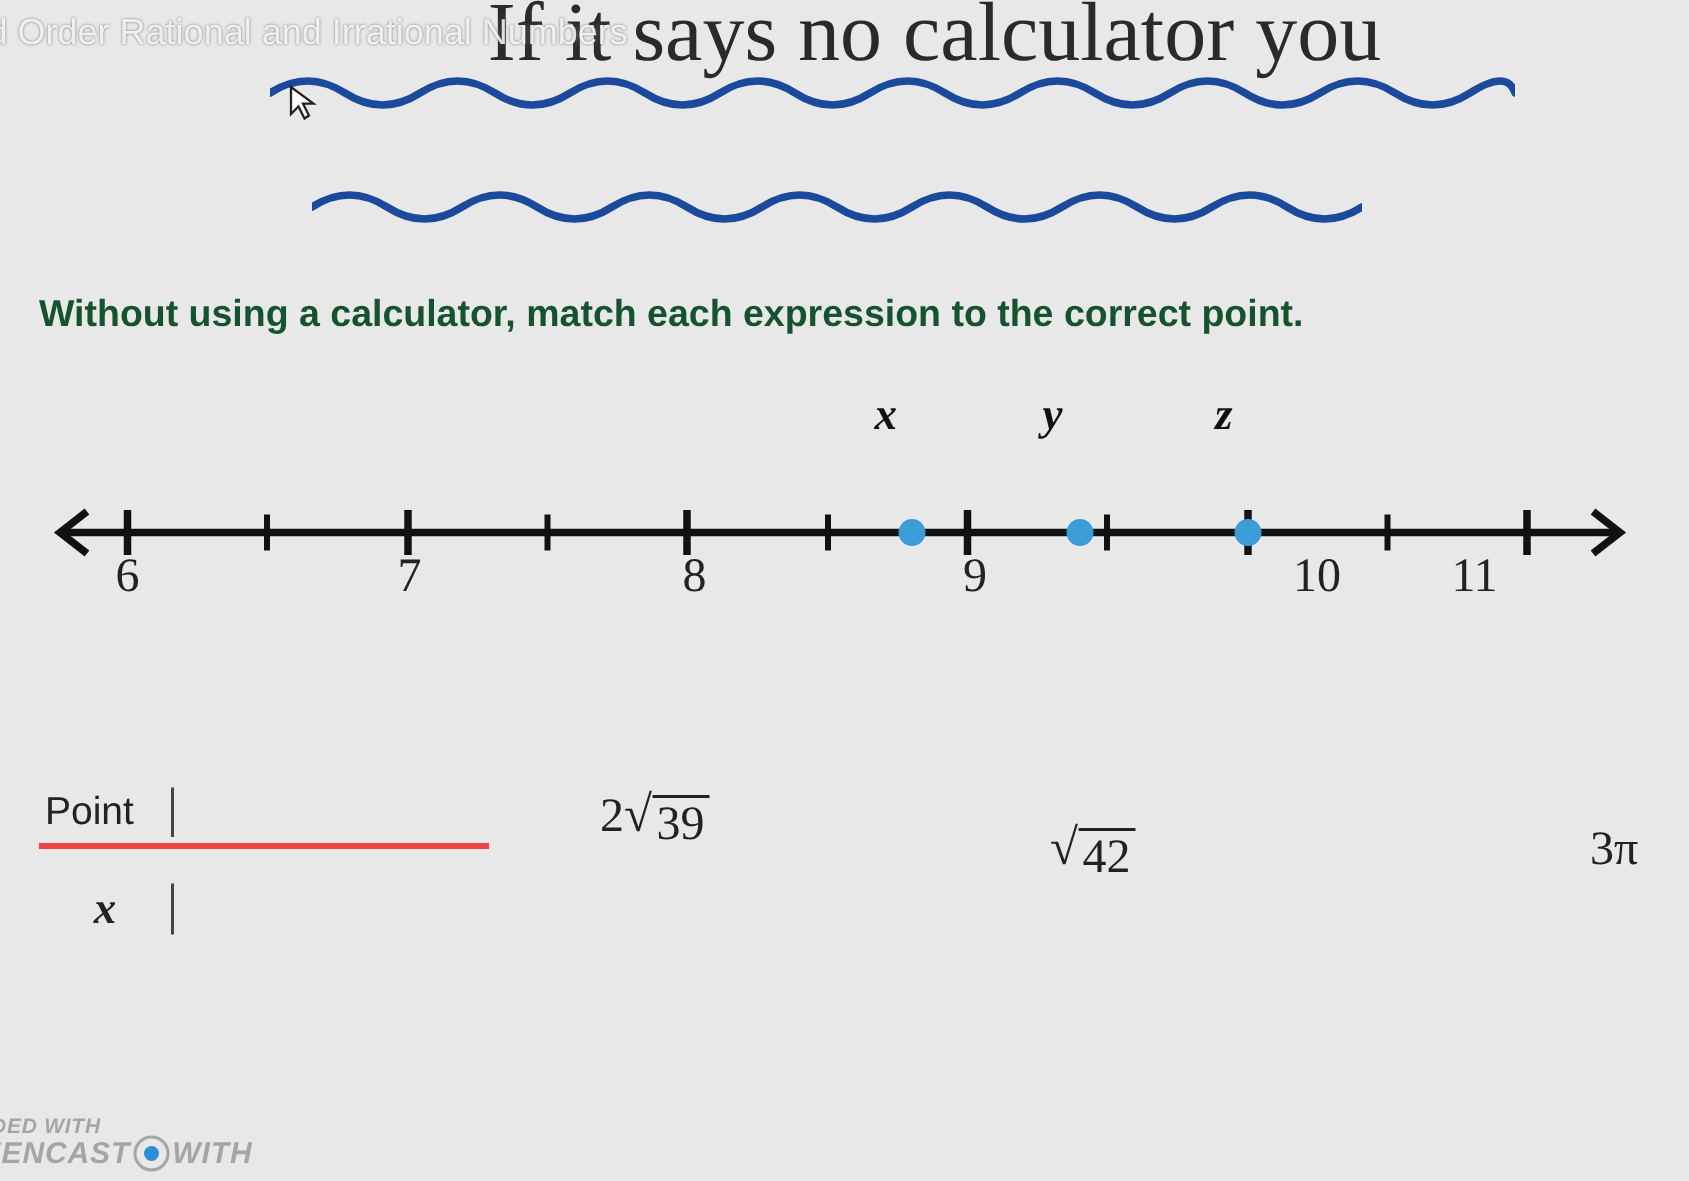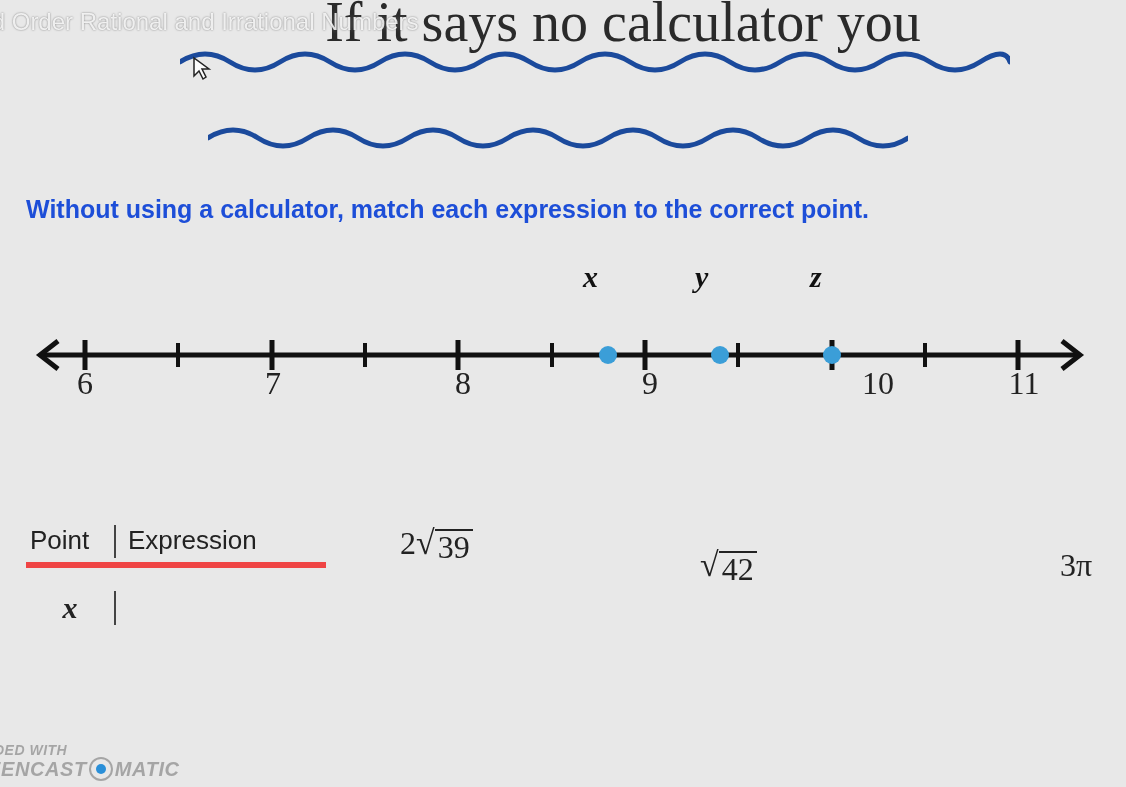--- a/index.html
+++ b/index.html
@@ -52,21 +52,21 @@
       left: 192px;
       z-index: 25;
     }
     .instruction {
       position: absolute;
       top: 195px;
       left: 26px;
       font-family: Arial, sans-serif;
       font-size: 25px;
       font-weight: bold;
-      color: #1d4ed8;
+      color: #14532d;
       text-align: right;
     }
     .numberline {
       position: absolute;
       top: 260px;
       left: 30px;
       width: 1060px;
       height: 180px;
     }
     .nl-labels-top {
@@ -101,21 +101,21 @@
       position: absolute;
       top: 525px;
       left: 26px;
       width: 300px;
       font-family: Arial, sans-serif;
       font-size: 26px;
       color: #222;
     }
     .table-head {
       display: flex;
-      border-bottom: 6px solid #ef4444;
+      border-bottom: 4px solid #ef4444;
       padding-bottom: 4px;
     }
     .col-point {
       width: 90px;
       border-right: 2px solid #444;
       padding: 0 8px 2px 4px;
     }
     .col-expr {
       padding: 0 8px 2px 12px;
     }
@@ -256,28 +256,27 @@
     <circle cx="578" cy="20" r="9" fill="#3b9ed8"></circle>
     <circle cx="690" cy="20" r="9" fill="#3b9ed8"></circle>
     <circle cx="802" cy="20" r="9" fill="#3b9ed8"></circle>
   </svg>
   <div class="nl-numbers">
     <span class="nl-num" style="left:55px;">6</span>
     <span class="nl-num" style="left:243px;">7</span>
     <span class="nl-num" style="left:433px;">8</span>
     <span class="nl-num" style="left:620px;">9</span>
     <span class="nl-num" style="left:848px;">10</span>
-    <span class="nl-num" style="left:994px;">11</span>
+    <span class="nl-num" style="left:953px;">11</span>
   </div>
 </div>
 
 <div class="table-area">
   <div class="table-head">
     <div class="col-point">Point</div>
-    <div class="col-expr">Expression</div>
   </div>
   <div class="row-body">
     <div class="row-point">x</div>
     <div></div>
   </div>
 </div>
 
 <div class="expressions">
   <div class="expr" style="left:0;">
     <span>2</span><span class="sqrt">
@@ -296,15 +295,15 @@
   </div>
 </div>
 
 <div class="watermark">
   <div class="wm-line1">ORDED WITH</div>
   <div class="wm-line2">
     <span>REENCAST</span>
     <span class="wm-circle">
         <span class="wm-dot"></span>
       </span>
-    <span>MATIC</span>
+    <span>WITH</span>
   </div>
 </div>
 
 </body></html>

